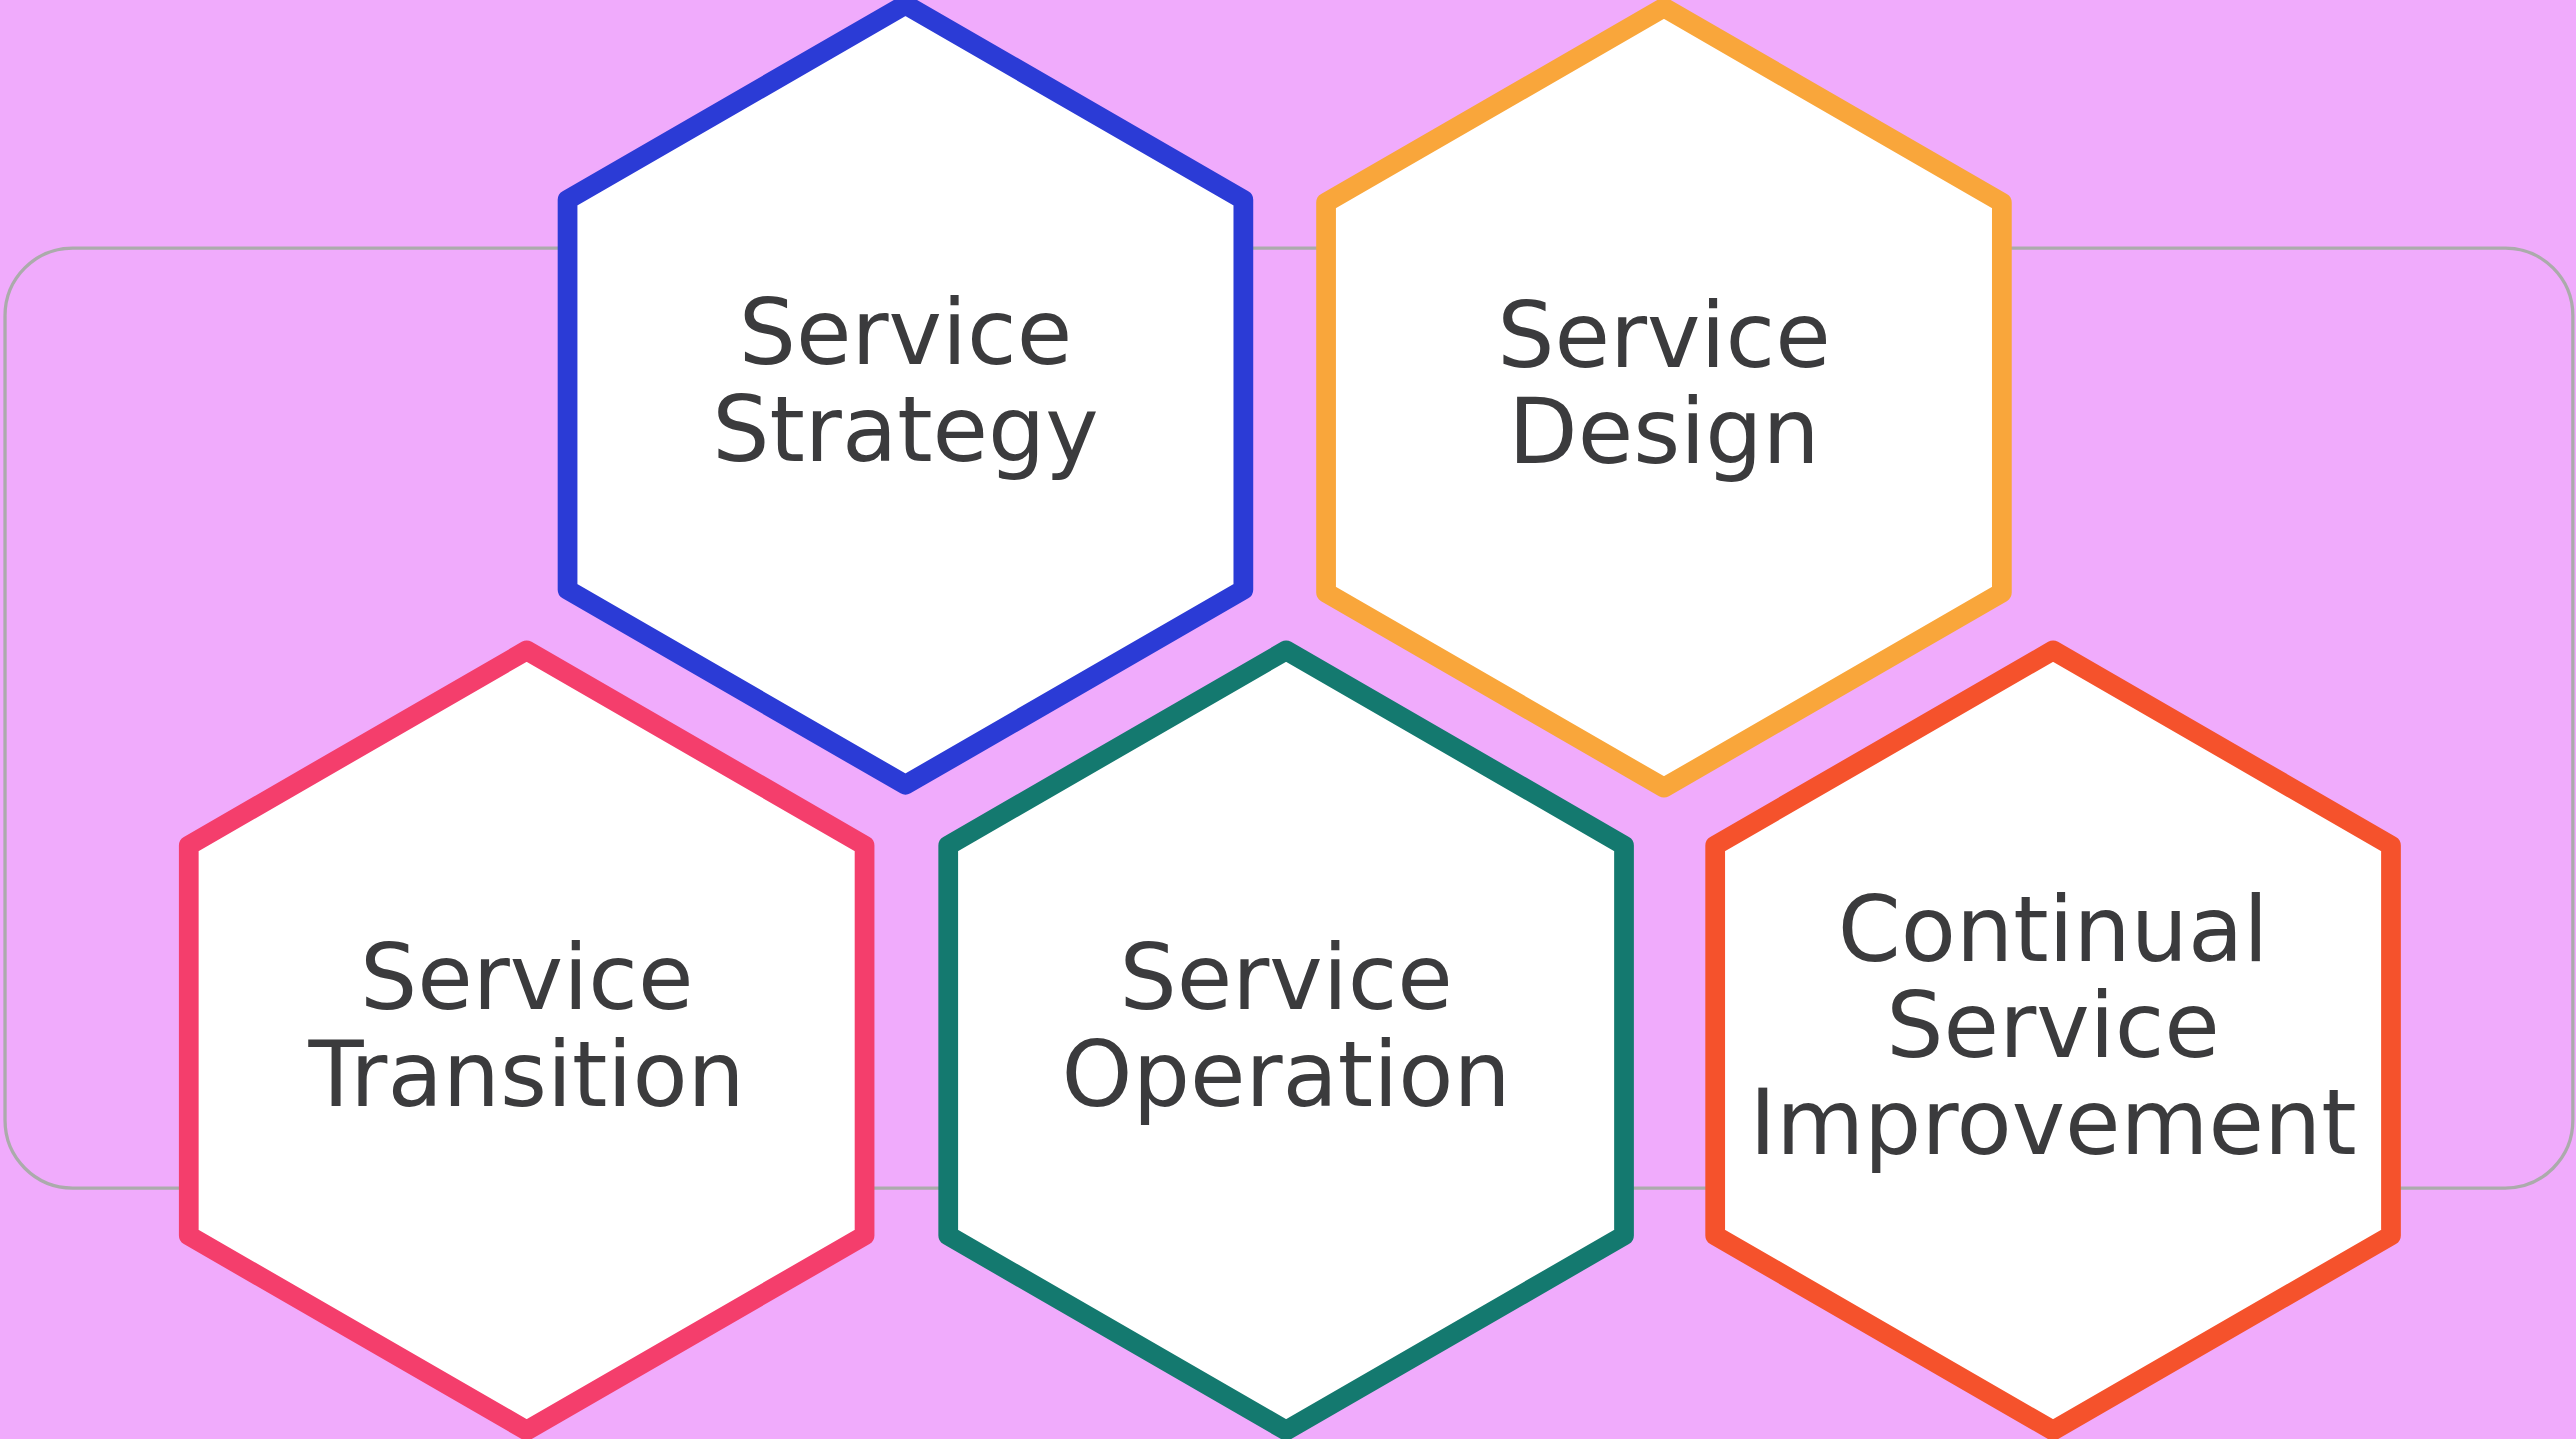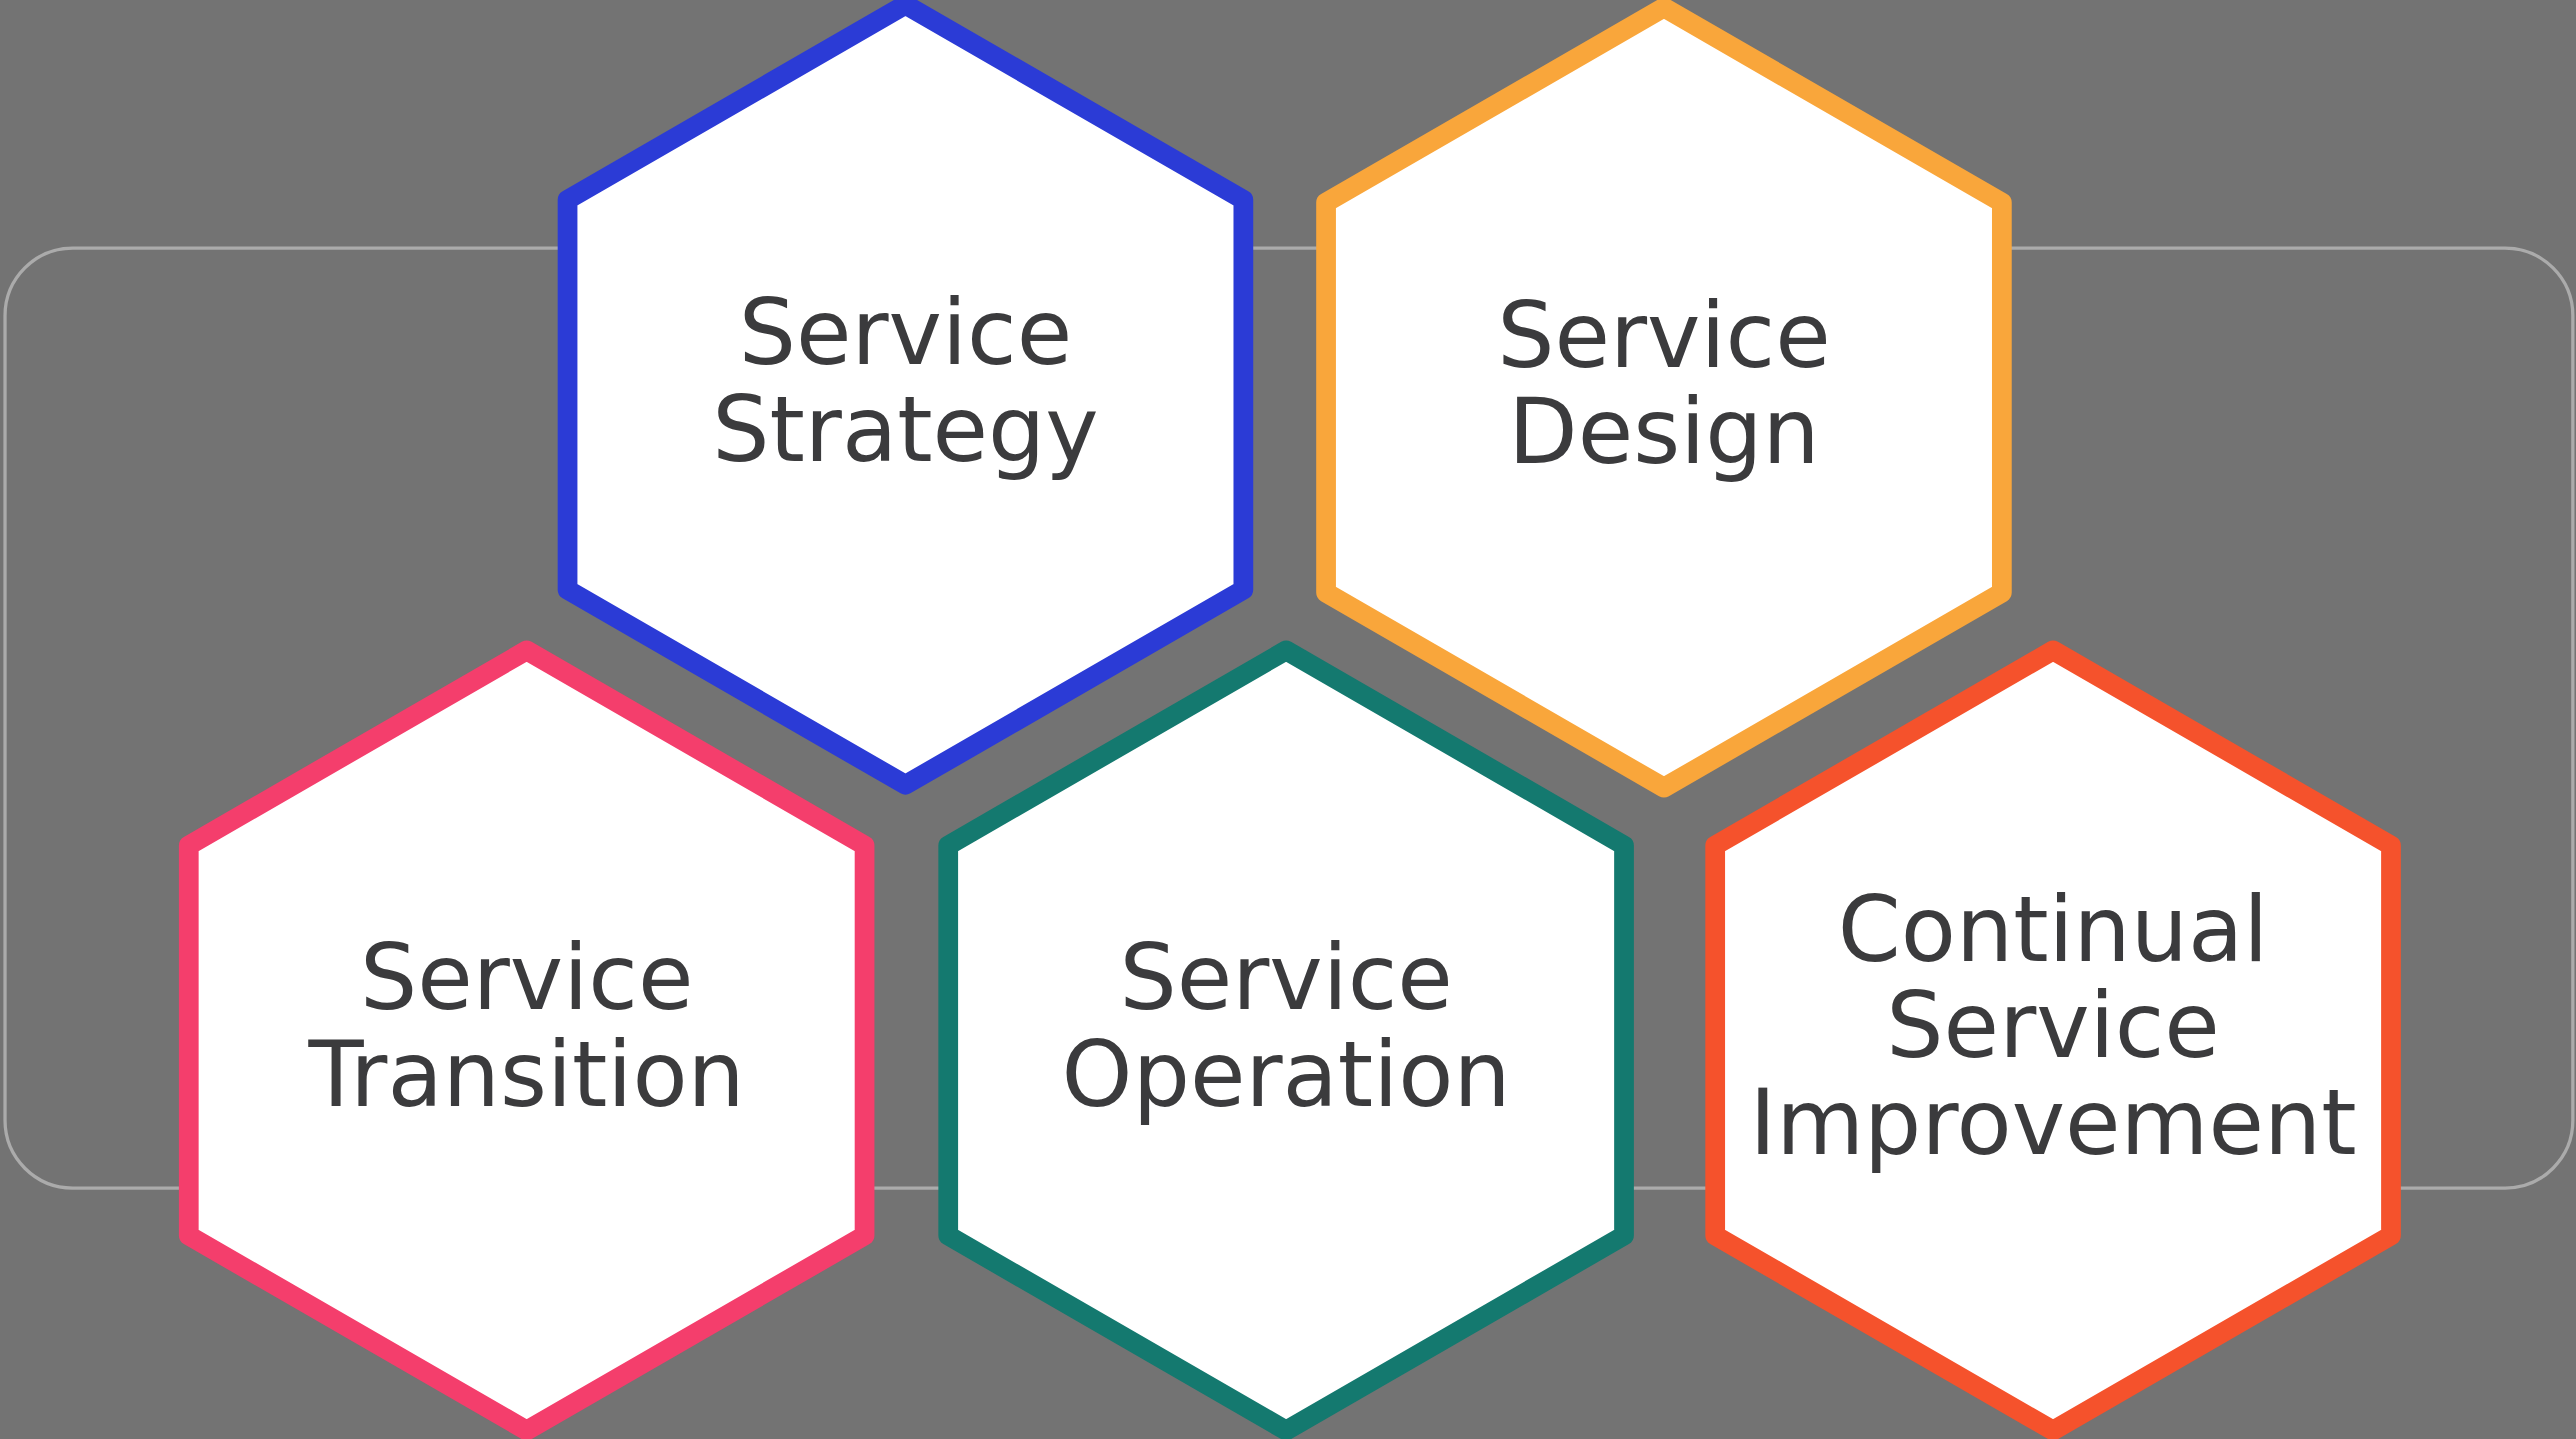--- a/index.html
+++ b/index.html
@@ -3,21 +3,21 @@
 <meta charset="utf-8">
 <style>
   html, body {
     margin: 0;
     padding: 0;
     background: #ffffff;
   }
   .stage {
     width: 2576px;
     height: 1439px;
-    background: #737373;
+    background: #f0abfc;
     overflow: hidden;
   }
   svg.diagram {
     display: block;
     width: 2576px;
     height: 1439px;
   }
   .hex-shape {
     fill: #ffffff;
     stroke-width: 21;

